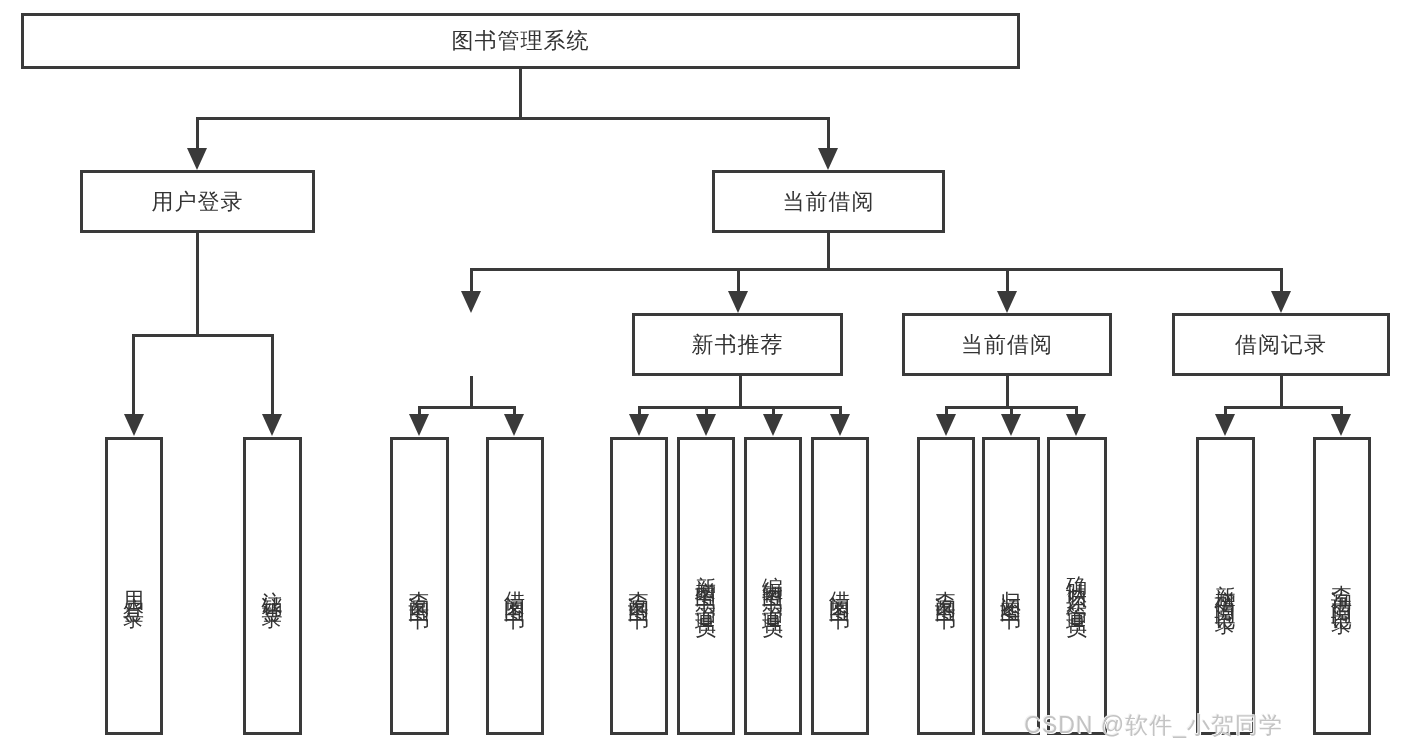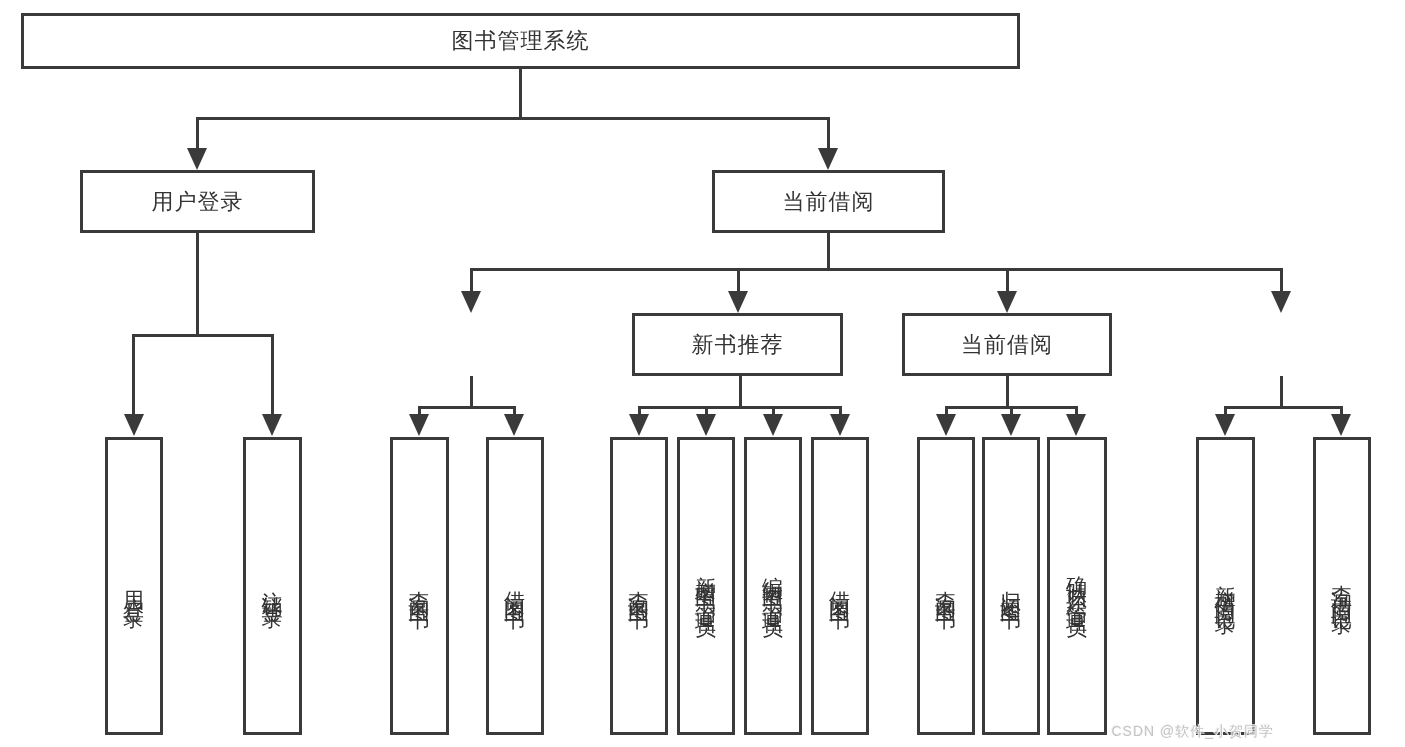--- a/index.html
+++ b/index.html
@@ -30,22 +30,22 @@
     white-space:nowrap;
   }
   .vline{position:absolute;width:3px;background:var(--line);}
   .hline{position:absolute;height:3px;background:var(--line);}
   .tri{
     position:absolute;width:0;height:0;
     border-left:10px solid transparent;border-right:10px solid transparent;
     border-top:22px solid var(--line);
   }
   .watermark{
-    position:absolute;right:13px;bottom:6px;
-    color:var(--watermark);font-size:14px;letter-spacing:1px;
+    position:absolute;right:4px;bottom:6px;
+    color:var(--watermark);font-size:23px;letter-spacing:1px;
     text-shadow:1px 1px 0 #ffffff,-1px -1px 0 #f2f2f2;
     white-space:nowrap;
   }
 </style>
 </head>
 <body>
 
 <div class="stage">
 
   <div class="box" style="left:21px;top:13px;width:999px;height:56px">
@@ -57,20 +57,23 @@
   </div>
   <div class="box" style="left:712px;top:170px;width:233px;height:63px">
     <span class="lbl">当前借阅</span>
   </div>
 
   <div class="box" style="left:632px;top:313px;width:211px;height:63px">
     <span class="lbl">新书推荐</span>
   </div>
   <div class="box" style="left:902px;top:313px;width:210px;height:63px">
     <span class="lbl">当前借阅</span>
+  </div>
+  <div class="box" style="left:1172px;top:313px;width:218px;height:63px">
+    <span class="lbl">借阅记录</span>
   </div>
 
   <div class="leaf" style="left:105px;width:58px">
     <span class="vtext">用户登录</span>
   </div>
   <div class="leaf" style="left:243px;width:59px">
     <span class="vtext">注销登录</span>
   </div>
 
   <div class="leaf" style="left:390px;width:59px">

